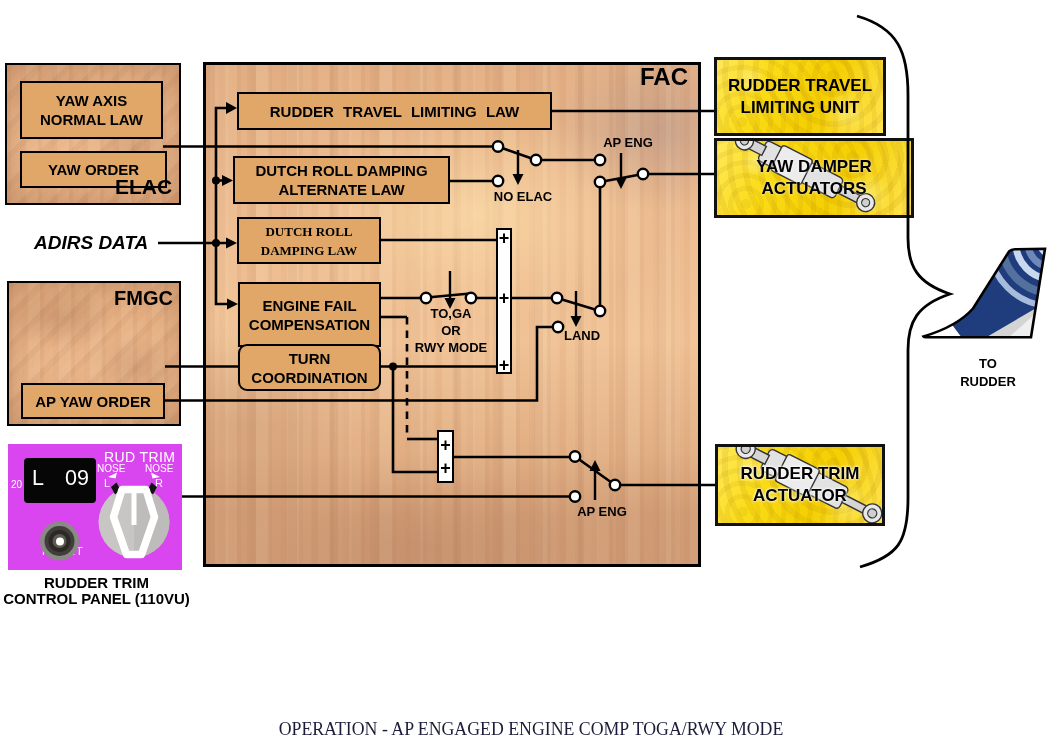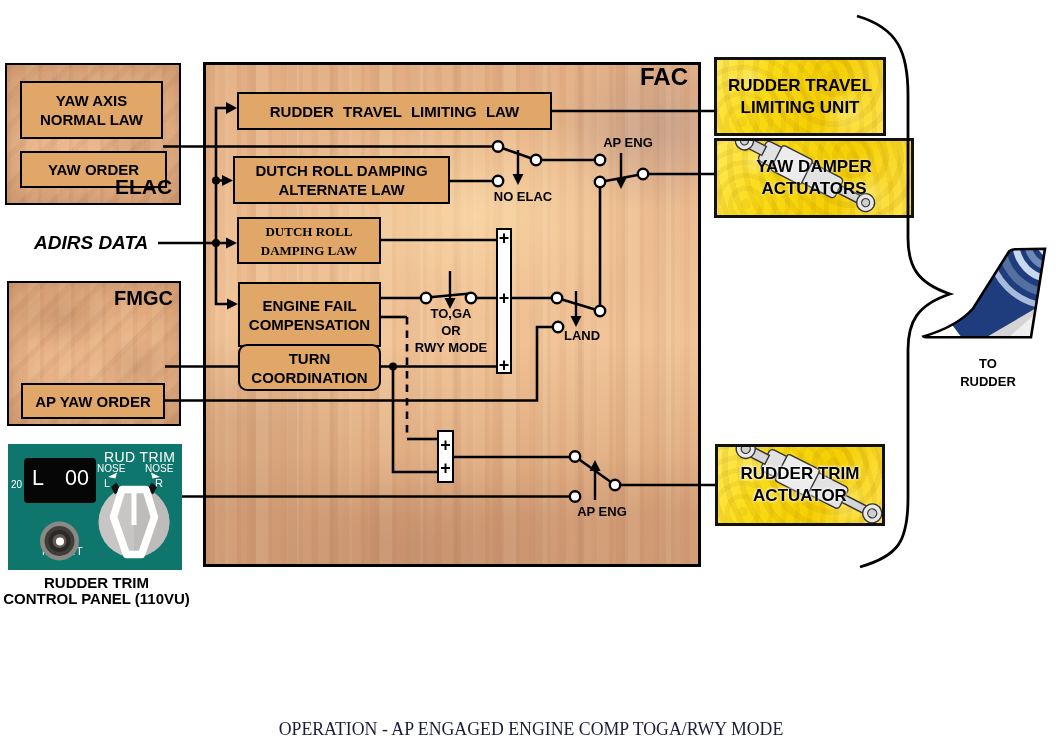--- a/index.html
+++ b/index.html
@@ -90,30 +90,30 @@
         <circle cx="6" cy="24" r="9.5" fill="#e8e8e8" stroke="#333" stroke-width="1.4"></circle>
         <circle cx="6" cy="24" r="4.5" fill="#cfcfcf" stroke="#333" stroke-width="1.2"></circle>
         <rect x="116" y="20" width="26" height="8" fill="#d5d5d5" stroke="#333" stroke-width="1.4"></rect>
         <circle cx="148" cy="24" r="9.5" fill="#e8e8e8" stroke="#333" stroke-width="1.4"></circle>
         <circle cx="148" cy="24" r="4.5" fill="#cfcfcf" stroke="#333" stroke-width="1.2"></circle>
       </g>
     </svg>
     <span style="position:relative;z-index:3;text-shadow:0 0 3px #fff,0 0 3px #fff;">RUDDER TRIM<br>ACTUATOR</span>
     </div>
 
-  <div style="position:absolute;left:8px;top:444px;width:174px;height:126px;background:#0f766e;overflow:hidden;">
+  <div style="position:absolute;left:8px;top:444px;width:174px;height:126px;background:#d946ef;overflow:hidden;">
     <div style="position:absolute;left:96px;top:5px;width:80px;font-size:14px;color:#fff;letter-spacing:0.4px;white-space:nowrap;">RUD TRIM</div>
     <div style="position:absolute;left:89px;top:19px;width:30px;font-size:10px;color:#fff;">NOSE</div>
     <div style="position:absolute;left:137px;top:19px;width:30px;font-size:10px;color:#fff;">NOSE</div>
     <div style="position:absolute;left:96px;top:33px;font-size:11px;color:#fff;">L</div>
     <div style="position:absolute;left:147px;top:33px;font-size:11px;color:#fff;">R</div>
     <div style="position:absolute;left:3px;top:35px;font-size:10px;color:#fff;">20</div>
     <div style="position:absolute;left:16px;top:14px;width:72px;height:45px;background:#060606;border-radius:4px;"></div>
     <div style="position:absolute;left:24px;top:22px;font-size:21.5px;color:#fff;">L</div>
-    <div style="position:absolute;left:57px;top:22px;font-size:21.5px;color:#fff;">00</div>
+    <div style="position:absolute;left:57px;top:22px;font-size:21.5px;color:#fff;">09</div>
     <div style="position:absolute;left:34px;top:63px;font-size:11px;color:#fff;letter-spacing:1px;margin-top:38px;">RESET</div>
 
     <svg width="174" height="126" viewBox="0 0 174 126">
       <polygon points="100,33 109,28.5 107.5,34.5" fill="#fff"></polygon>
       <polygon points="152,33 143,28.5 144.5,34.5" fill="#fff"></polygon>
       <circle cx="126" cy="78" r="35.5" fill="#c7c6c4"></circle>
       <path d="M126,42.5 A35.5,35.5 0 0 1 161.5,78 A35.5,35.5 0 0 1 126,113.5 Z" fill="#b7b6b4" opacity="0.6"></path>
       <polygon points="103,43 108.5,38.5 112.5,46 107,50.5" fill="#111"></polygon>
       <polygon points="149,43 143.5,38.5 139.5,46 145,50.5" fill="#111"></polygon>
       <path d="M114,45.5 L138,45.5 L146.5,73 L133.5,110.5 L118.5,110.5 L105.5,73 Z" fill="none" stroke="#fff" stroke-width="7.5" stroke-linejoin="round"></path>

